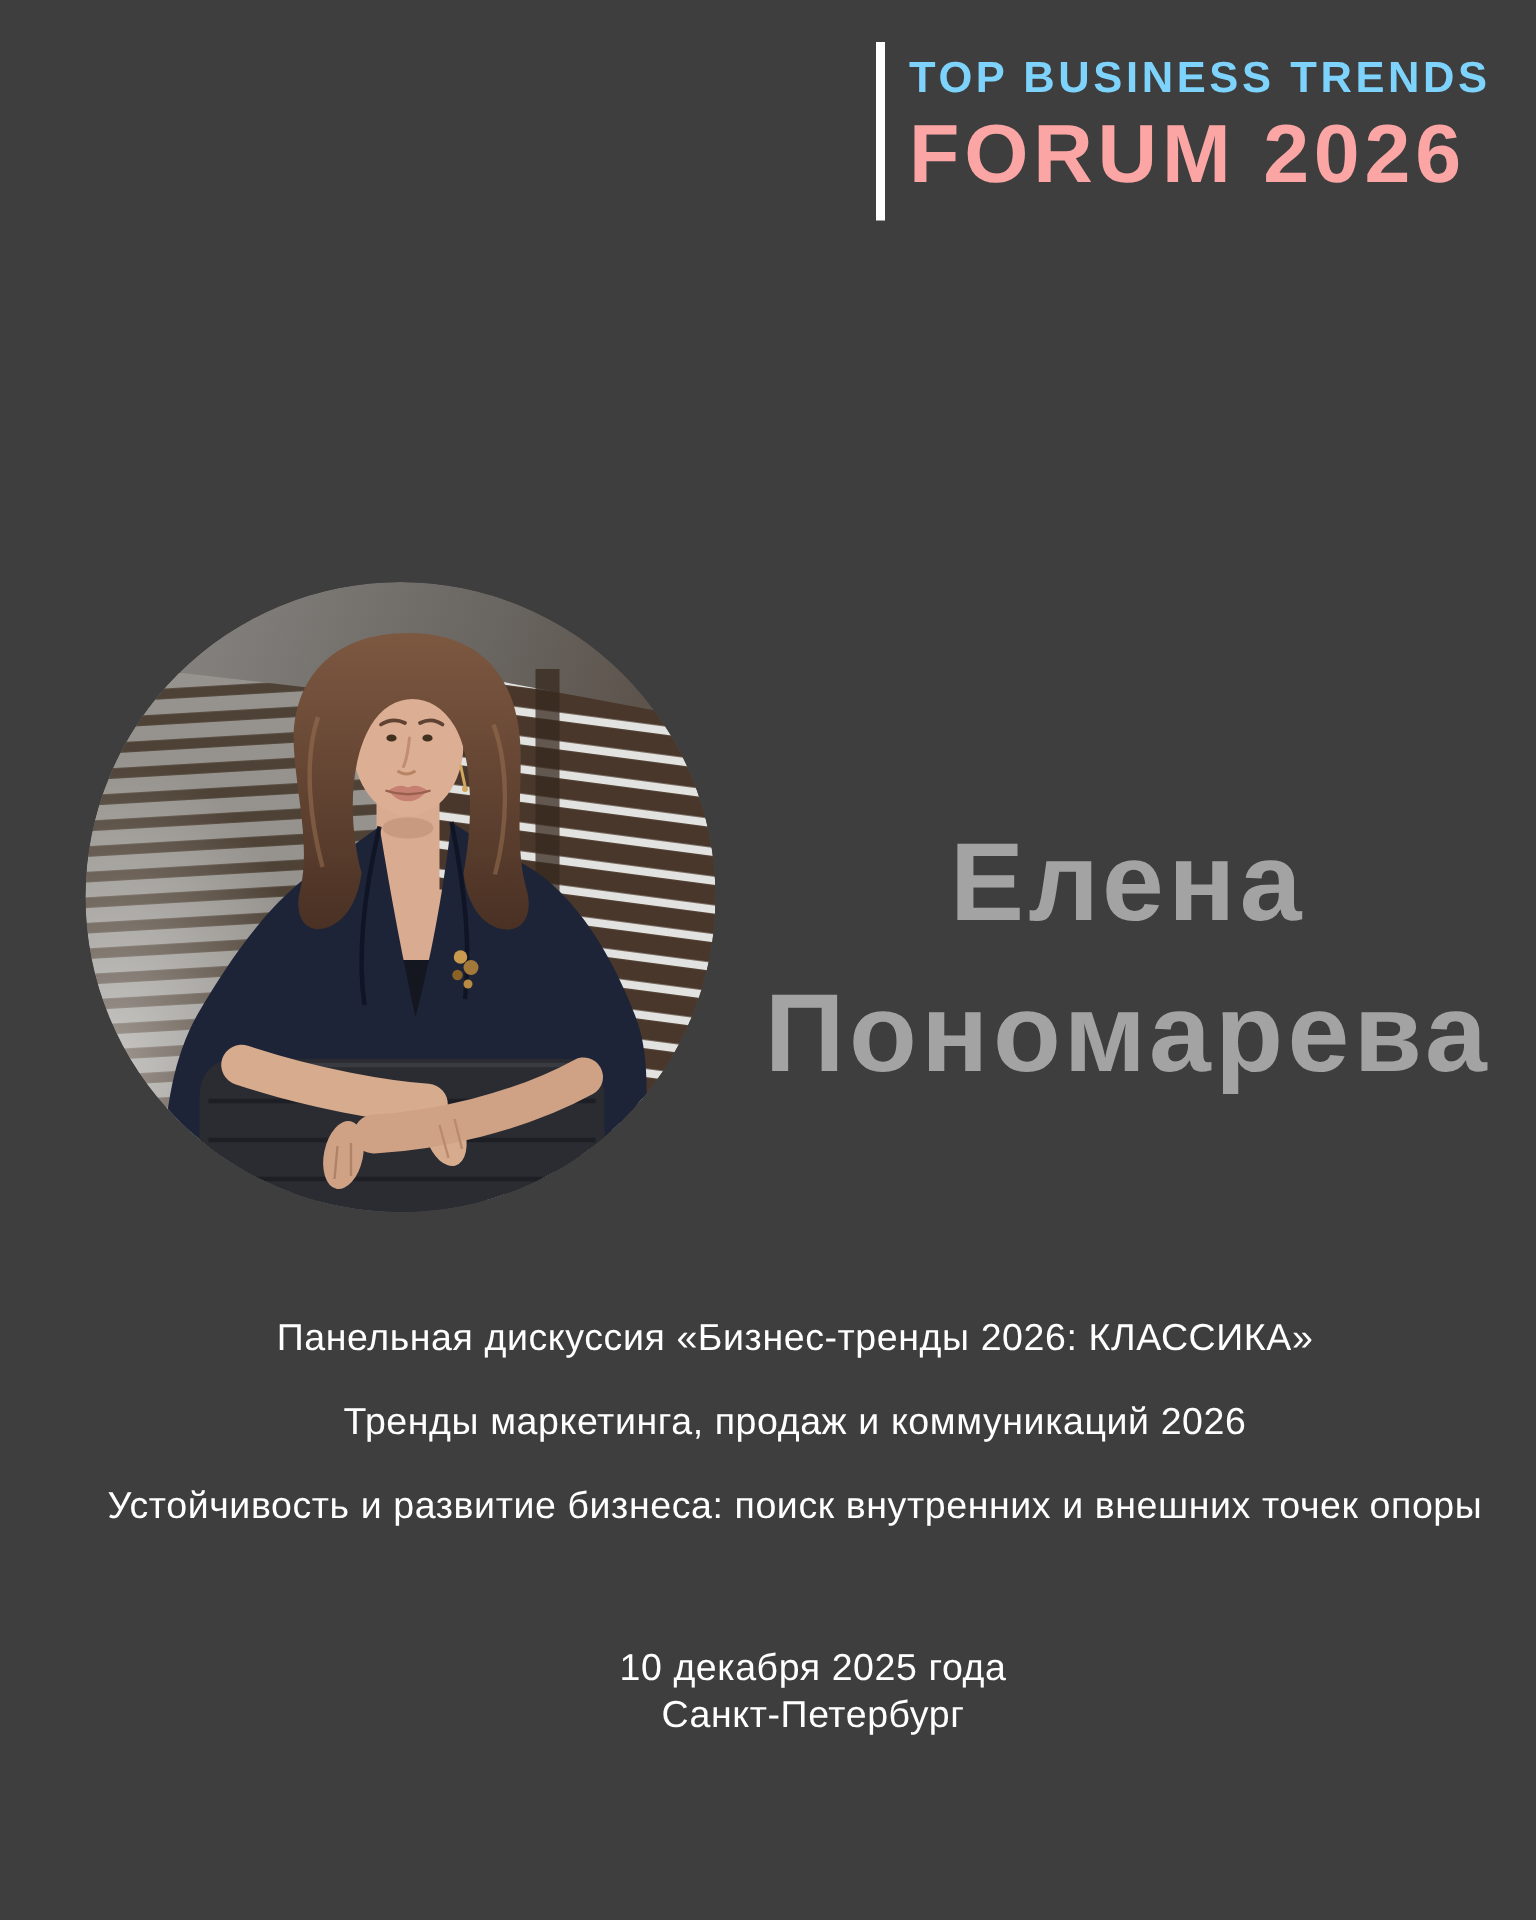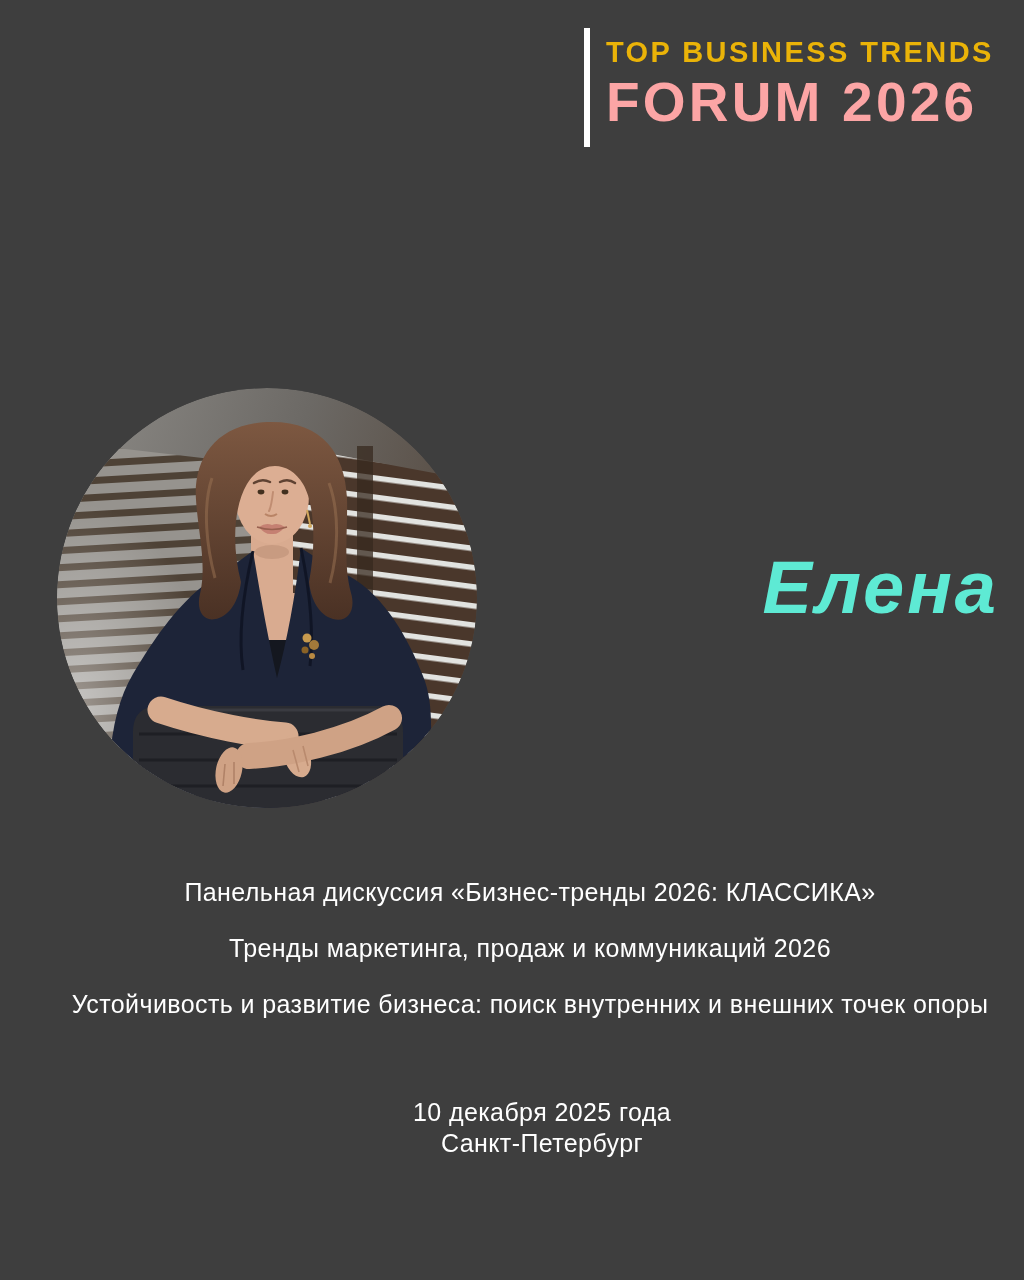--- a/index.html
+++ b/index.html
@@ -28,21 +28,21 @@
     background: #ffffff;
     flex: 0 0 auto;
   }
   .header-text {
     margin-left: 16px;
     display: flex;
     flex-direction: column;
   }
   .header-kicker {
     margin-top: 8px;
-    color: #eab308;
+    color: #7dd3fc;
     font-size: 29px;
     font-weight: bold;
     letter-spacing: 2.4px;
     line-height: 32px;
     white-space: nowrap;
   }
   .header-title {
     margin-top: 5px;
     color: #fca5a5;
     font-size: 55px;
@@ -60,28 +60,27 @@
     border-radius: 50%;
     overflow: hidden;
   }
   .avatar svg { display: block; width: 420px; height: 420px; }
 
   
   .name-block {
     position: absolute;
     left: 505px; top: 537px;
     width: 494px;
-    text-align: right;
-    color: #5eead4;
+    text-align: center;
+    color: #a3a3a3;
     font-size: 74px;
     font-weight: bold;
     letter-spacing: 3px;
     line-height: 101px;
     white-space: nowrap;
-    font-style: italic;
   }
 
   
   .sessions {
     position: absolute;
     left: 18px; top: 877px;
     width: 1024px;
     text-align: center;
     color: #ffffff;
   }
@@ -222,20 +221,21 @@
         <path d="M332,330 C288,354 232,366 192,368" fill="none" stroke="#cfa285" stroke-width="26" stroke-linecap="round"></path>
         <ellipse cx="172" cy="382" rx="13" ry="23" fill="#cfa285" transform="rotate(12 172 382)"></ellipse>
         <path d="M236,362 L242,384 M246,358 L251,378" stroke="#b98a6e" stroke-width="1.6" fill="none"></path>
         <path d="M168,376 L166,398 M177,374 L177,396" stroke="#b08267" stroke-width="1.6" fill="none"></path>
       </g>
     </svg>
   </div>
 
   <div class="name-block">
     <div>Елена</div>
+    <div>Пономарева</div>
   </div>
 
   <div class="sessions">
     <p class="session-line">Панельная дискуссия «Бизнес-тренды 2026: КЛАССИКА»</p>
     <p class="session-line">Тренды маркетинга, продаж и коммуникаций 2026</p>
     <p class="session-line">Устойчивость и развитие бизнеса: поиск внутренних и внешних точек опоры</p>
   </div>
 
   <div class="event-block">
     <div class="event-line">10 декабря 2025 года</div>

